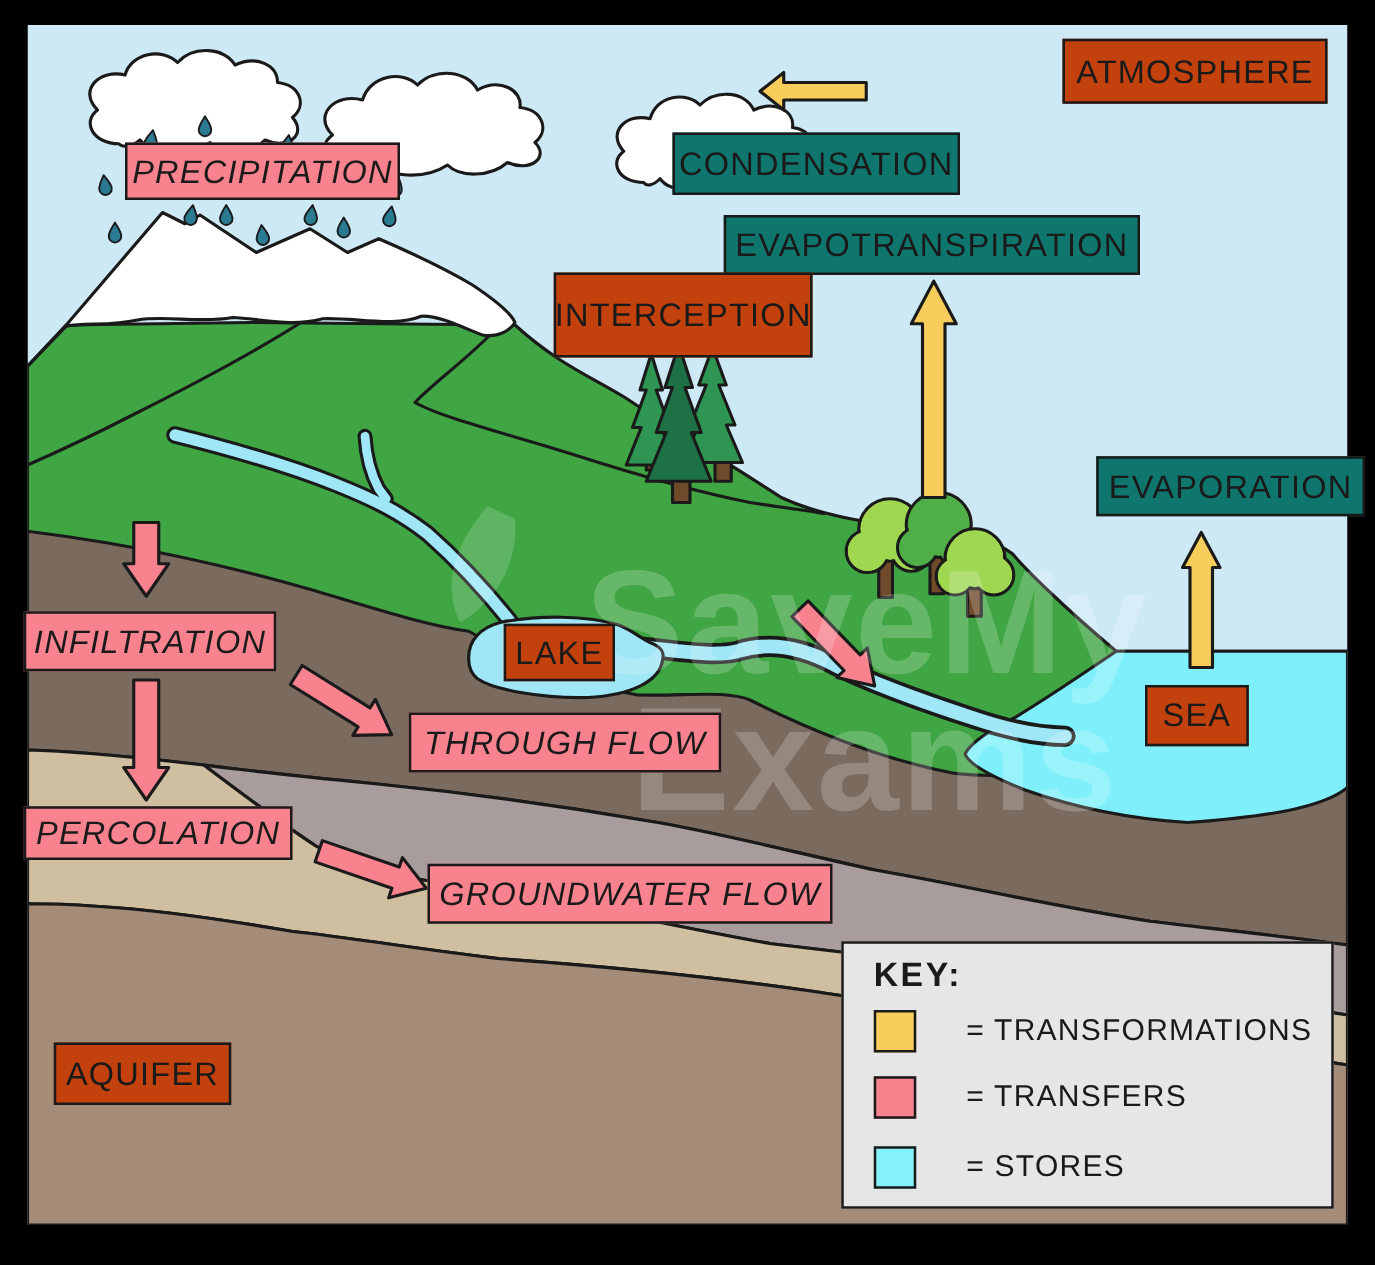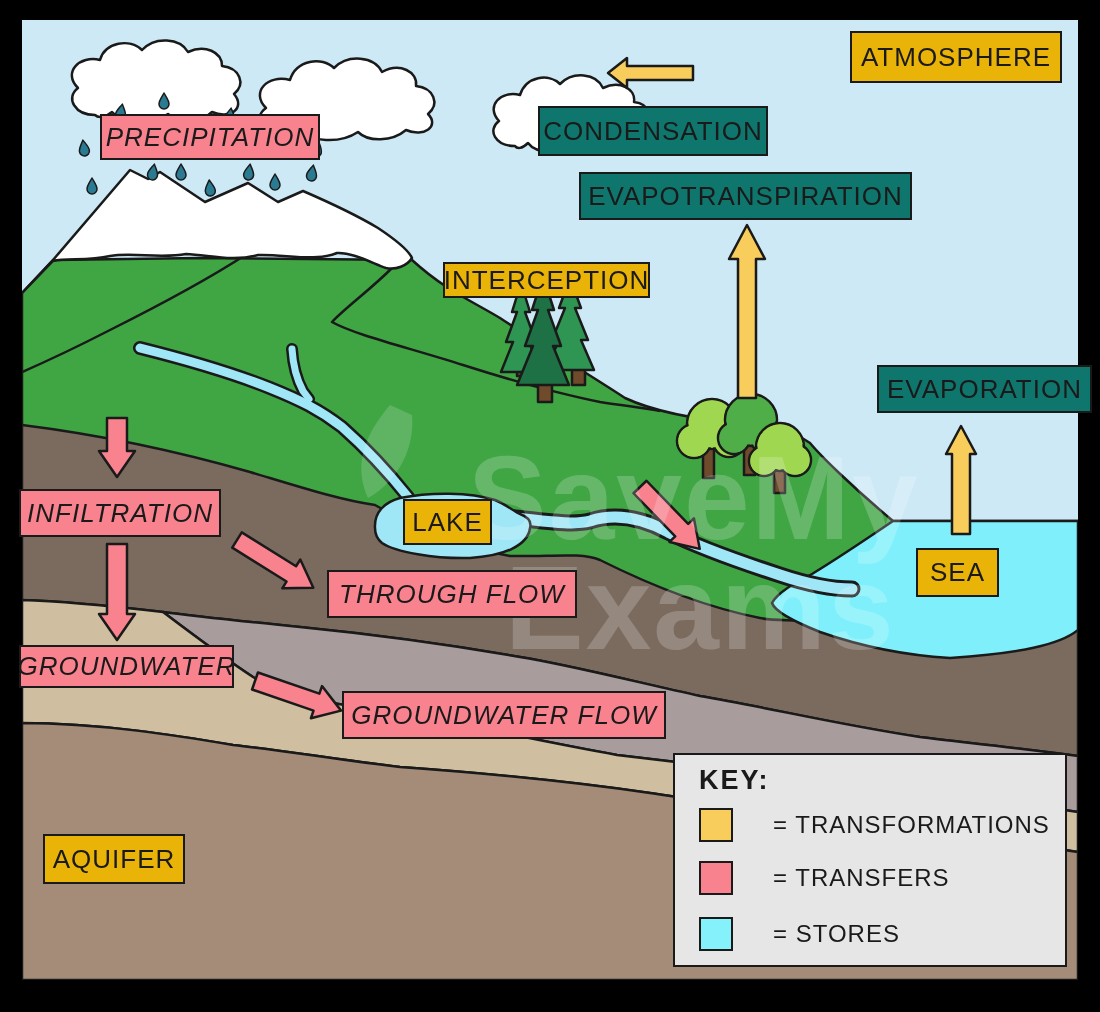--- a/index.html
+++ b/index.html
@@ -8,30 +8,30 @@
     font-family:"Liberation Sans",sans-serif;overflow:hidden;
   }
   .stage svg{position:absolute;left:0;top:0;}
   
   .label{
     position:absolute;display:flex;align-items:center;justify-content:center;
     text-align:center;border:2.5px solid #1a1a1a;color:#1a1a1a;
     font-size:26px;letter-spacing:1px;line-height:1.25;box-sizing:border-box;
     white-space:nowrap;
   }
-  .label.store{background:#eab308;}
+  .label.store{background:#c2410c;}
   .label.transfer{background:#F8838E;font-style:italic;}
   .label.transform{background:#0f766e;}
   .label.wrap{white-space:normal;}
   #lbl-atmosphere{left:850px;top:31px;width:212px;height:52px;}
   #lbl-precipitation{left:100px;top:114px;width:220px;height:46px;}
   #lbl-condensation{left:538px;top:106px;width:230px;height:50px;}
   #lbl-evapotranspiration{left:579px;top:172px;width:333px;height:48px;}
   #lbl-snow-ice{left:115px;top:205px;width:220px;height:47px;}
-  #lbl-interception{left:443px;top:218px;width:207px;height:36px;margin-top:44px;}
+  #lbl-interception{left:443px;top:218px;width:207px;height:68px;}
   #lbl-evaporation{left:857px;top:365px;width:215px;height:48px;margin-left:20px;}
   #lbl-overland-flow{left:460px;top:410px;width:175px;height:80px;}
   #lbl-lake{left:403px;top:499px;width:89px;height:46px;}
   #lbl-sea{left:916px;top:548px;width:83px;height:49px;}
   #lbl-infiltration{left:19px;top:489px;width:202px;height:48px;}
   #lbl-through-flow{left:327px;top:570px;width:250px;height:48px;}
   #lbl-percolation{left:19px;top:645px;width:215px;height:43px;}
   #lbl-groundwater-flow{left:342px;top:691px;width:324px;height:48px;}
   #lbl-aquifer{left:43px;top:834px;width:142px;height:50px;}
   
@@ -267,21 +267,21 @@
   <div class="label store" id="lbl-atmosphere">ATMOSPHERE</div>
   <div class="label transfer" id="lbl-precipitation">PRECIPITATION</div>
   <div class="label transform" id="lbl-condensation">CONDENSATION</div>
   <div class="label transform" id="lbl-evapotranspiration">EVAPOTRANSPIRATION</div>
   <div class="label store" id="lbl-interception">INTERCEPTION</div>
   <div class="label transform" id="lbl-evaporation">EVAPORATION</div>
   <div class="label store" id="lbl-lake">LAKE</div>
   <div class="label store" id="lbl-sea">SEA</div>
   <div class="label transfer" id="lbl-infiltration">INFILTRATION</div>
   <div class="label transfer" id="lbl-through-flow">THROUGH FLOW</div>
-  <div class="label transfer" id="lbl-percolation">GROUNDWATER</div>
+  <div class="label transfer" id="lbl-percolation">PERCOLATION</div>
   <div class="label transfer" id="lbl-groundwater-flow">GROUNDWATER FLOW</div>
   <div class="label store" id="lbl-aquifer">AQUIFER</div>
 
   <div class="key-panel">
     <div class="key-title">KEY:</div>
     <div class="key-row" id="key-row-0">
       <span class="swatch" style="background: rgb(248, 205, 91);"></span>
       <span class="krlabel">=  TRANSFORMATIONS</span>
     </div>
     <div class="key-row" id="key-row-1">

